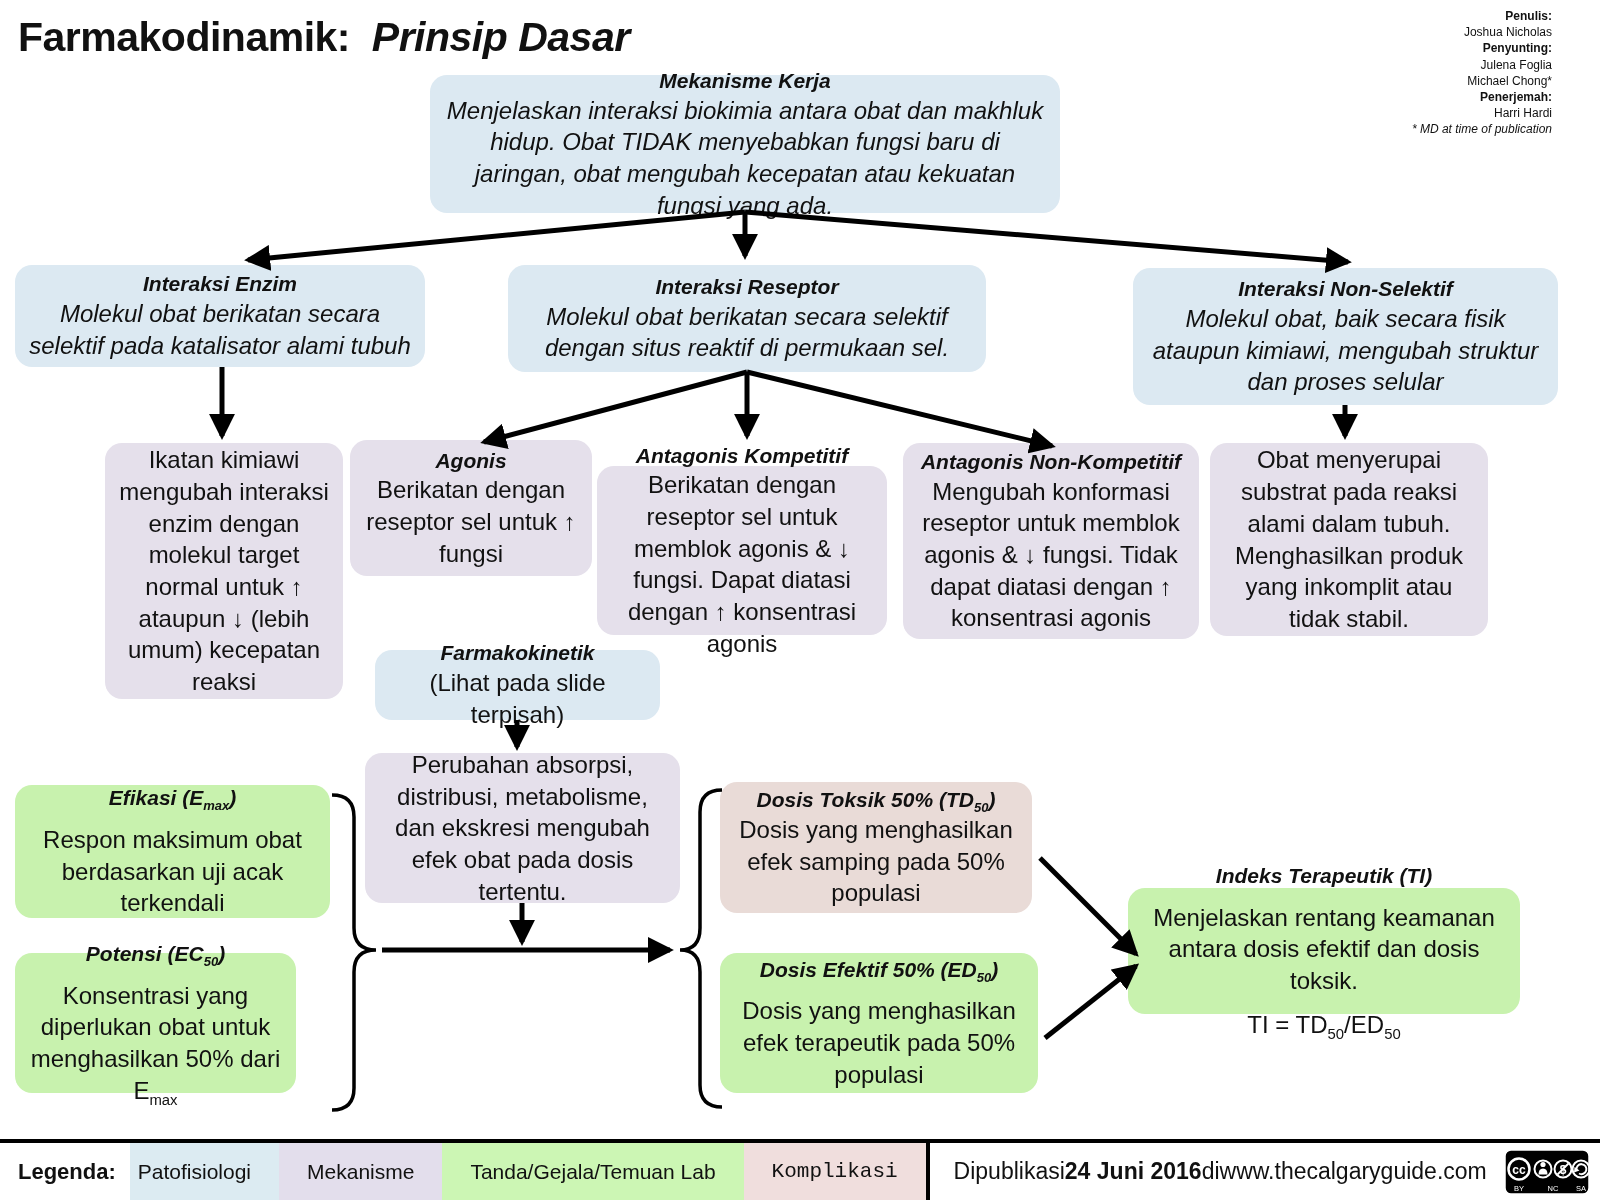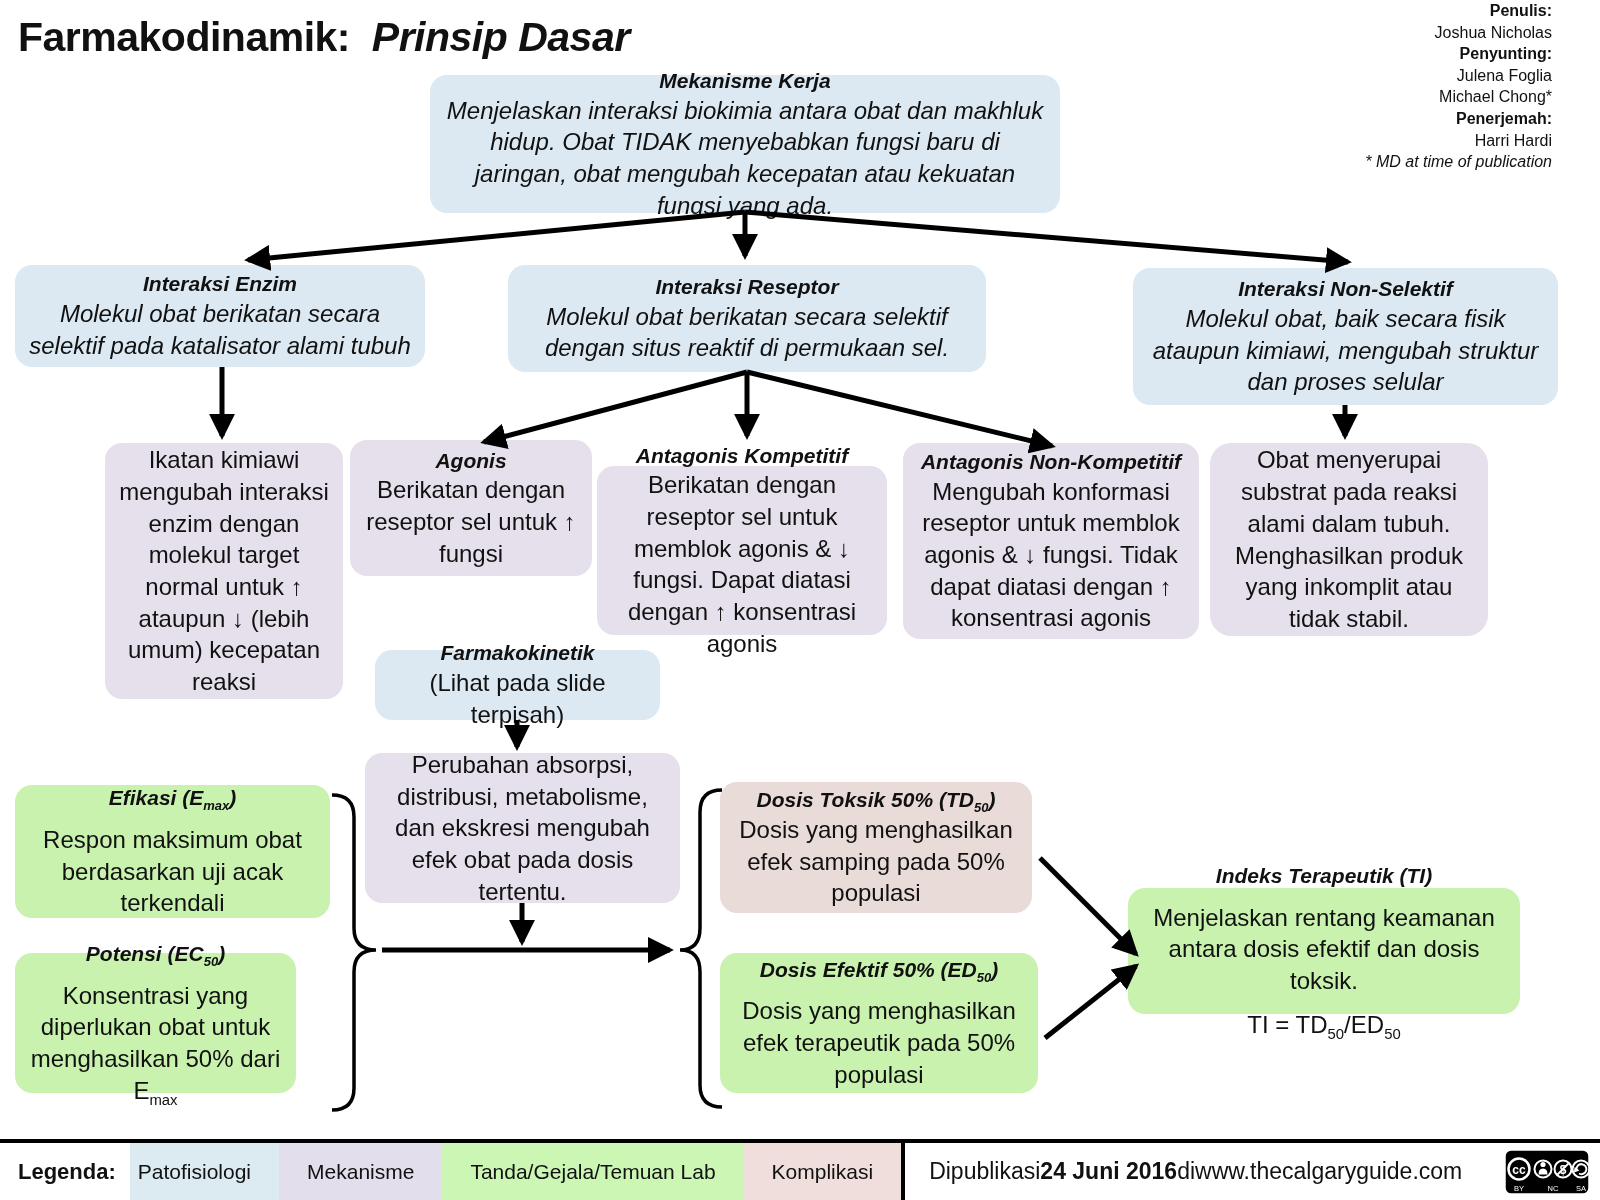--- a/index.html
+++ b/index.html
@@ -4,21 +4,21 @@
 <style>
   html,body{margin:0;padding:0;background:#ffffff;}
   body{font-family:"Liberation Sans","DejaVu Sans",sans-serif;color:#111;}
   #canvas{position:relative;width:1600px;height:1200px;background:#fff;overflow:hidden;}
 
   
   .page-title{position:absolute;left:18px;top:14px;font-size:41px;font-weight:bold;letter-spacing:-0.5px;}
   .page-title .sub{font-style:italic;}
 
   
-  .credits{position:absolute;right:48px;top:0;text-align:right;font-size:16px;line-height:1.35;}
+  .credits{position:absolute;right:48px;top:8px;text-align:right;font-size:12px;line-height:1.35;}
   .credits .b{font-weight:bold;}
   .credits .i{font-style:italic;}
 
   
   .box{position:absolute;border-radius:17px;box-sizing:border-box;
        display:flex;flex-direction:column;justify-content:center;align-items:center;
        text-align:center;padding:8px 14px;line-height:1.32;font-size:20px;}
   .box .box-title{font-weight:bold;font-size:21px;font-style:italic;}
   .box .box-body{font-size:24px;}
   .box.italic-body .box-body{font-style:italic;}
@@ -33,21 +33,21 @@
   .box{z-index:2;}
 
   
   .footer{position:absolute;left:0;bottom:0;width:1600px;height:61px;border-top:4px solid #000;
           box-sizing:border-box;display:flex;align-items:stretch;background:#fff;}
   .legend-label{font-size:22px;display:flex;align-items:center;padding:0 14px 0 18px;font-weight:bold;}
   .chip{display:flex;align-items:center;justify-content:center;font-size:21px;padding:0 28px;margin:0;}
   .chip-blue{background:#dcebf2;padding-left:8px;}
   .chip-lav{background:#e3deec;}
   .chip-green{background:#ccf6b4;}
-  .chip-pink{background:#f0dedd;}
+  .chip-pink{background:#f0dedd;font-family:Liberation Mono, monospace;}
   .publish{border-left:4px solid #000;flex:1;display:flex;align-items:center;padding-left:24px;font-size:23px;gap:0;}
   .publish .b{font-weight:bold;}
   .cc-badge{display:flex;align-items:center;margin:6px 10px 6px 0;}
 </style>
 </head>
 <body>
 
 <div id="canvas">
 
   <div class="page-title">
@@ -98,21 +98,21 @@
   <div class="box lav" style="left:597px;top:466px;width:290px;height:169px;">
     <div class="box-title">Antagonis Kompetitif</div>
     <div class="box-body">Berikatan dengan reseptor sel untuk memblok agonis &amp; ↓ fungsi. Dapat diatasi dengan ↑ konsentrasi agonis</div>
   </div>
 
   <div class="box lav" style="left:903px;top:443px;width:296px;height:196px;">
     <div class="box-title">Antagonis Non-Kompetitif</div>
     <div class="box-body">Mengubah konformasi reseptor untuk memblok agonis &amp; ↓ fungsi. Tidak dapat diatasi dengan ↑ konsentrasi agonis</div>
   </div>
 
-  <div class="box lav" style="left:1210px;top:443px;width:278px;height:193px;border-radius:21px;">
+  <div class="box lav" style="left:1210px;top:443px;width:278px;height:193px;">
     <div class="box-body">Obat menyerupai substrat pada reaksi alami dalam tubuh. Menghasilkan produk yang inkomplit atau tidak stabil.</div>
   </div>
 
   <div class="box blue" style="left:375px;top:650px;width:285px;height:70px;">
     <div class="box-title">Farmakokinetik</div>
     <div class="box-body">(Lihat pada slide terpisah)</div>
   </div>
 
   <div class="box lav" style="left:365px;top:753px;width:315px;height:150px;">
     <div class="box-body">Perubahan absorpsi, distribusi, metabolisme, dan ekskresi mengubah efek obat pada dosis tertentu.</div>

